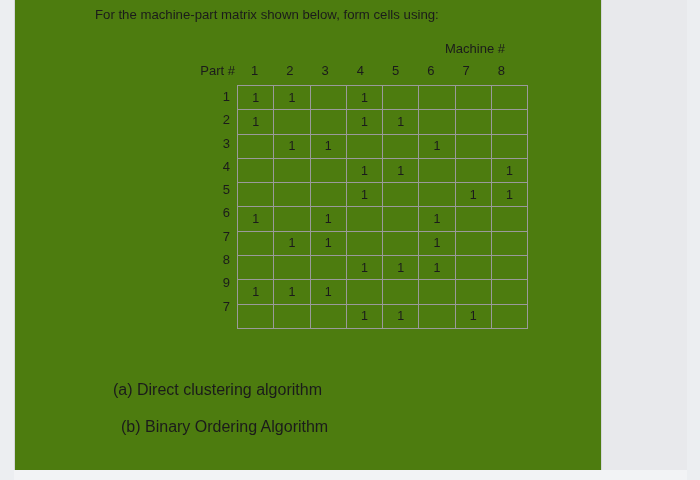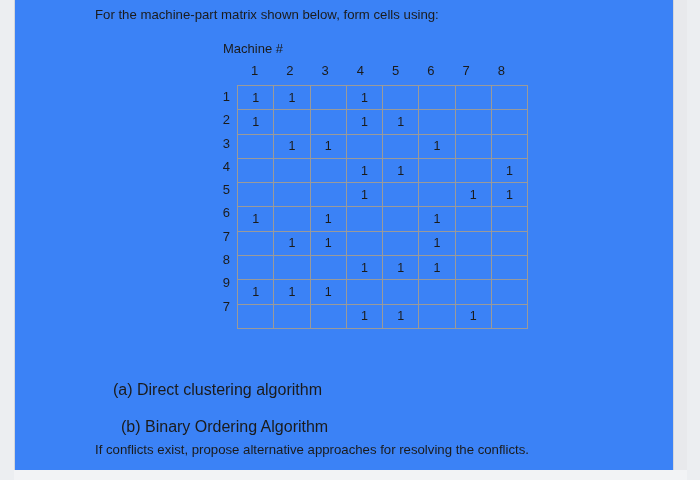--- a/index.html
+++ b/index.html
@@ -10,23 +10,23 @@
     width: 700px;
     height: 480px;
     background: #e8e9ec;
     font-family: "Liberation Sans", sans-serif;
     overflow: hidden;
   }
   #page {
     position: absolute;
     left: 14px;
     top: 0;
-    width: 660px;
+    width: 588px;
     height: 470px;
-    background: #3b82f6;
+    background: #4d7c0f;
     border-left: 1px solid #d4d6da;
     border-right: 1px solid #d4d6da;
     box-sizing: border-box;
     overflow: hidden;
     text-decoration: underline;
   }
   .left-gutter {
     position: absolute;
     left: 0; top: 0;
     width: 14px; height: 480px;
@@ -52,21 +52,21 @@
     font-size: 13.2px;
     color: #1b1b1b;
     white-space: nowrap;
   }
 
   .machine-header {
     position: absolute;
     left: 208px;
     top: 41px;
     width: 282px;
-    text-align: left;
+    text-align: right;
     font-size: 13px;
     color: #1b1b1b;
   }
 
   .part-header {
     position: absolute;
     left: 120px;
     top: 63px;
     width: 100px;
     text-align: right;
@@ -146,20 +146,21 @@
 <div class="left-gutter"></div>
 <div class="right-gutter"></div>
 <div class="bottom-gutter"></div>
 
 <div id="page">
 
   <div class="prompt">For the machine-part matrix shown below, form cells using:</div>
 
   <div class="machine-header">Machine #</div>
 
+  <div class="part-header">Part #</div>
 
   <div class="col-headers">
       <div class="ch">1</div>
       <div class="ch">2</div>
       <div class="ch">3</div>
       <div class="ch">4</div>
       <div class="ch">5</div>
       <div class="ch">6</div>
       <div class="ch">7</div>
       <div class="ch">8</div>
@@ -280,15 +281,14 @@
           <td>1</td>
           <td></td>
         </tr>
       </tbody>
   </table>
 
   <div class="opt opt-a">(a) Direct clustering algorithm</div>
 
   <div class="opt opt-b">(b) Binary Ordering Algorithm</div>
 
-  <div class="closing">If conflicts exist, propose alternative approaches for resolving the conflicts.</div>
 
 </div>
 
 </body></html>

